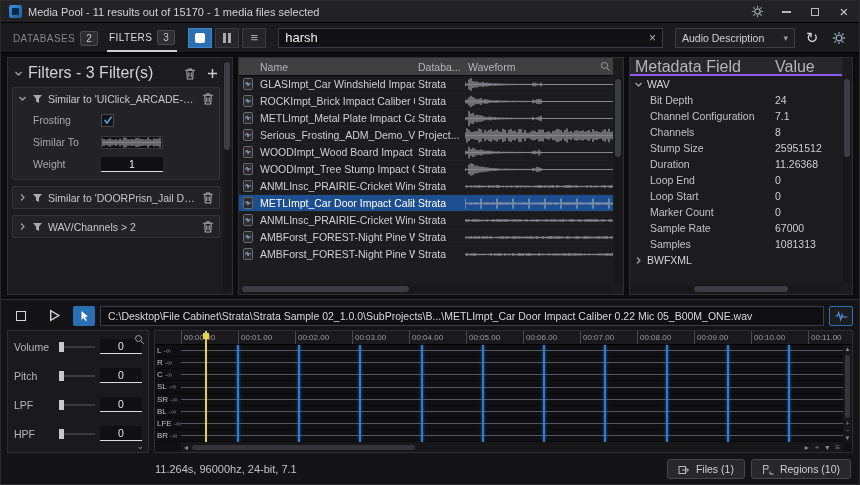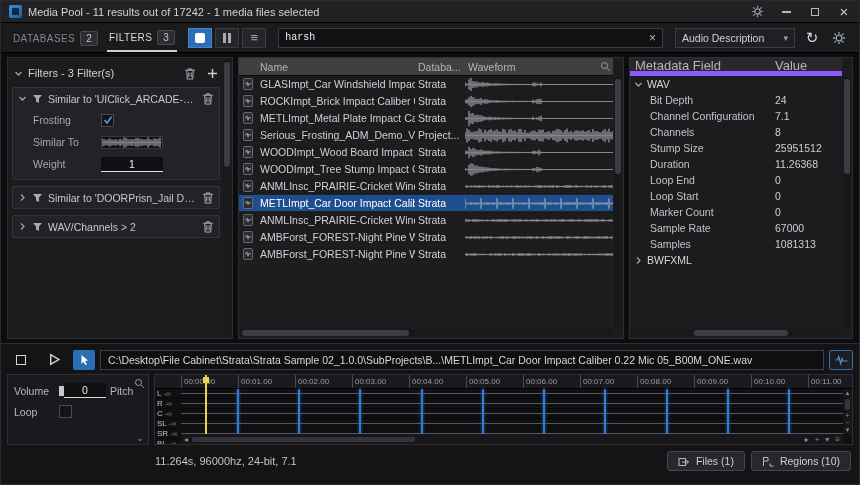--- a/index.html
+++ b/index.html
@@ -30,35 +30,35 @@
   padding:0 5px;height:15px;line-height:13px;border-radius:2px}
 .viewbtns{display:flex;gap:3px;margin-left:4px}
 .vbtn{width:24px;height:20px;background:#26262a;border:1px solid #3a3a40;
   display:flex;align-items:center;justify-content:center;gap:2px}
 .vbtn.active{background:#2d6fb5;border-color:#3f85cc}
 .gly-rect{width:10px;height:10px;background:#fff;border-radius:2px}
 .gly-bar{width:3px;height:10px;background:#a8a8ae}
 .gly-menu{color:#a8a8ae;font-size:13px;line-height:10px}
 .search{flex:1;height:20px;background:#111114;border:1px solid #3c3c44;
   display:flex;align-items:center;padding:0 6px;margin:0 5px}
-.search input{flex:1;background:none;border:none;color:#ececf0;font-size:10px;outline:none;
-  font-family:Liberation Mono, monospace}
+.search input{flex:1;background:none;border:none;color:#ececf0;font-size:13px;outline:none;
+  font-family:Liberation Sans, sans-serif}
 .clear-x{color:#b8b8be;font-size:12px;line-height:1;padding-left:4px}
 .dropdown{width:120px;height:20px;background:#202024;border:1px solid #3c3c44;
   display:flex;align-items:center;font-size:10.5px;color:#d0d0d4;padding:8px 6px;gap:4px;flex:none}
 .dropdown .caret{margin-left:auto;color:#9a9aa0;font-size:9px}
 .tool-ic{width:20px;height:20px;display:flex;align-items:center;justify-content:center;flex:none}
 .refresh-ic{color:#cfd8e0;font-size:15px;line-height:1}
 
 .main{flex:1;display:flex;gap:5px;padding:4px 6px;min-height:0;background:#0d0d0f}
 .panel{background:#1c1c1f;border:1px solid #2d2d32;position:relative;overflow:hidden}
 
 .filters-panel{width:226px;flex:none;display:flex;flex-direction:column;padding:4px 12px 4px 4px}
 .fp-header{display:flex;align-items:center;gap:5px;height:22px;padding:0 2px}
-.fp-title{font-size:11px;color:#d2d2d6;flex:1}
+.fp-title{font-size:16px;color:#d2d2d6;flex:1}
 .fcard{background:#232327;border:1px solid #333338;margin:3px 0;border-radius:2px}
 .fcard-head{display:flex;align-items:center;gap:5px;height:21px;padding:0 5px}
 .fcard-label{flex:1;font-size:10.5px;color:#c8c8cc;white-space:nowrap;overflow:hidden;
   text-overflow:ellipsis}
 .fcard-body{padding:3px 8px 7px 20px;display:flex;flex-direction:column;gap:6px}
 .frow{display:flex;align-items:center;height:16px}
 .frow-label{width:68px;font-size:10.5px;color:#a6a6ac}
 .checkbox{width:13px;height:13px;background:#141417;border:1px solid #4a4a52;
   display:flex;align-items:center;justify-content:center}
 .wave-thumb{width:62px;height:13px;background:#101013;border:1px solid #38383e;
@@ -81,31 +81,31 @@
 .lrow{display:grid;grid-template-columns:18px 158px 50px 1fr;height:17px;
   align-items:center;font-size:10.5px;color:#cfcfd4;border-bottom:1px solid #202023}
 .lrow.sel{background:#1d4e8f;color:#fff}
 .ficon{display:flex;justify-content:center}
 .c-name,.c-db{padding:0 3px;white-space:nowrap;overflow:hidden}
 .c-wave{overflow:hidden;height:15px}
 
 .metadata-panel{width:224px;flex:none;display:flex;flex-direction:column;
   padding-right:10px;padding-bottom:10px}
 .mheader{display:grid;grid-template-columns:1fr 72px;height:18px;background:#28282c;
-  border-bottom:5px solid #8b5cf6;align-items:center;font-size:13px;color:#b4b4ba;flex:none}
+  border-bottom:2px solid #8b5cf6;align-items:center;font-size:16px;color:#b4b4ba;flex:none}
 .mheader .hcell{padding:0 5px}
 .mgroup{display:flex;align-items:center;gap:4px;height:16px;padding:0 4px;
   font-size:10.5px;color:#d6d6da}
 .mrow{display:grid;grid-template-columns:1fr 72px;height:16px;align-items:center;
   font-size:10.5px;color:#c2c2c8}
 .mfield{padding-left:20px;white-space:nowrap;overflow:hidden}
 .mvalue{padding-left:5px;color:#cfcfd4}
 
-.player{height:141px;flex:none;background:#141416;border-top:1px solid #2d2d32;
-  display:flex;flex-direction:column;padding:4px 6px 10px;gap:3px}
+.player{height:185px;flex:none;background:#141416;border-top:1px solid #2d2d32;
+  display:flex;flex-direction:column;padding:4px 6px 2px;gap:3px}
 .transport{display:flex;align-items:center;gap:5px;height:23px;flex:none}
 .tbtn{width:28px;height:21px;display:flex;align-items:center;justify-content:center;
   background:transparent;border:none}
 .stop-glyph{width:10px;height:10px;border:1.5px solid #d8d8dc}
 .bluebtn{width:22px;height:20px;background:#2d6fb5;border-radius:2px;
   display:flex;align-items:center;justify-content:center;flex:none}
 .path{flex:1;height:20px;background:#0f0f12;border:1px solid #3c3c44;font-size:10.5px;
   color:#d8d8dc;display:flex;align-items:center;padding:0 7px;white-space:nowrap;overflow:hidden}
 .fitbtn{width:24px;height:20px;background:#1d1d21;border:1px solid #2d6fb5;border-radius:2px;
   display:flex;align-items:center;justify-content:center;flex:none}
@@ -156,21 +156,21 @@
 .chev{display:flex;align-items:center}
 svg{display:block}
 </style>
 </head>
 <body>
 
 <div class="window">
 
   <div class="titlebar">
     <span class="appicon"></span>
-    <span class="title">Media Pool - 11 results out of 17242 - 1 media files selected</span>
+    <span class="title">Media Pool - 11 results out of 15170 - 1 media files selected</span>
     <div class="tb-right">
       <span class="tb-ic">
         <svg width="13" height="13" viewBox="0 0 12 12">
             <path d="M6 .8v1.7M6 9.5v1.7M.8 6h1.7M9.5 6h1.7M2.2 2.2l1.2 1.2M8.6 8.6l1.2 1.2M9.8 2.2L8.6 3.4M3.4 8.6L2.2 9.8" stroke="#9aa4ae" stroke-width="1.1"></path>
             <circle cx="6" cy="6" r="2.5" fill="none" stroke="#9aa4ae" stroke-width="1.2"></circle>
           </svg>
       </span>
       <span class="tb-ic">
           <span class="minbox"></span>
         </span>
@@ -624,21 +624,21 @@
 
     <div class="playrow">
 
       <div class="ctrl-panel">
         <span class="ctrl-zoom">
             <svg width="11" height="11" viewBox="0 0 11 11">
               <circle cx="4.5" cy="4.5" r="3" fill="none" stroke="#9a9aa0"></circle>
               <path d="M6.8 6.8l3 3" stroke="#9a9aa0"></path>
             </svg>
           </span>
-        <div style="display:flex;flex-direction:row;gap:4px">
+        <div style="display:flex;flex-direction:column;gap:12px">
             <div class="ctrl-row">
               <span class="ctrl-label">Volume</span>
               <span class="slider">
                 <span class="handle"></span>
               </span>
               <span class="ctrl-val">0</span>
             </div>
             <div class="ctrl-row">
               <span class="ctrl-label">Pitch</span>
               <span class="slider">
@@ -654,24 +654,20 @@
               <span class="ctrl-val">0</span>
             </div>
             <div class="ctrl-row">
               <span class="ctrl-label">HPF</span>
               <span class="slider">
                 <span class="handle"></span>
               </span>
               <span class="ctrl-val">0</span>
             </div>
           </div>
-        <div class="ctrl-row">
-          <span class="ctrl-label">Loop</span>
-          <span class="checkbox"></span>
-        </div>
         <span class="ctrl-more">⌄</span>
       </div>
 
       <div class="wave-area">
         <div class="ruler">
           <div style="display:flex">
               <span class="tick">00:00.00</span>
               <span class="tick">00:01.00</span>
               <span class="tick">00:02.00</span>
               <span class="tick">00:03.00</span>

